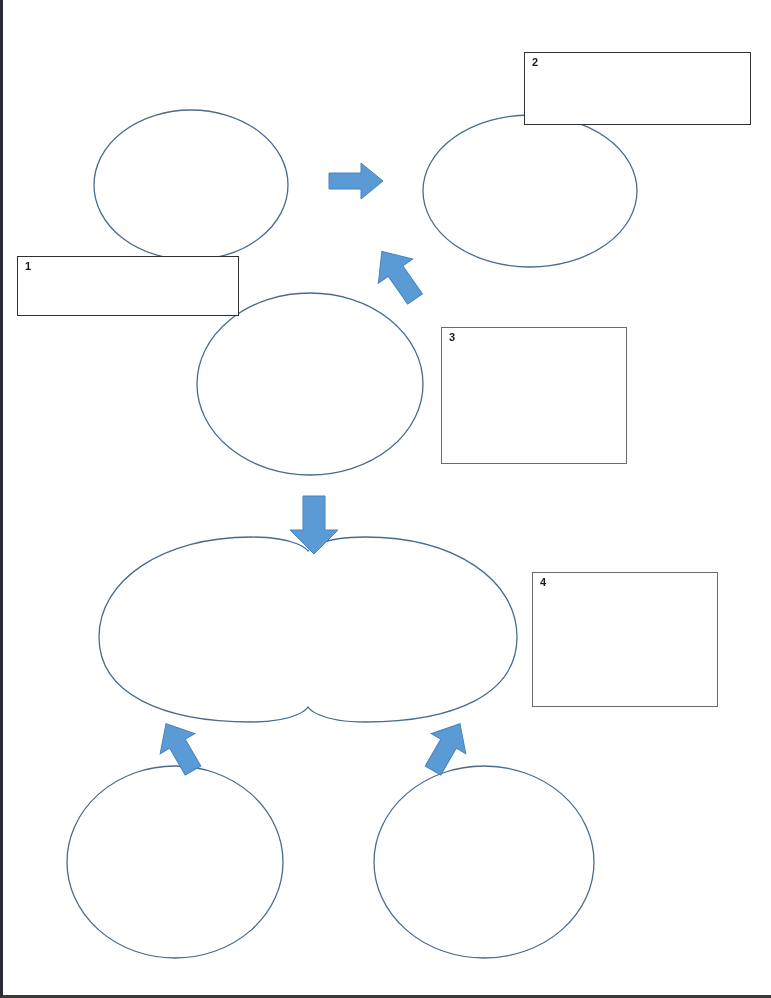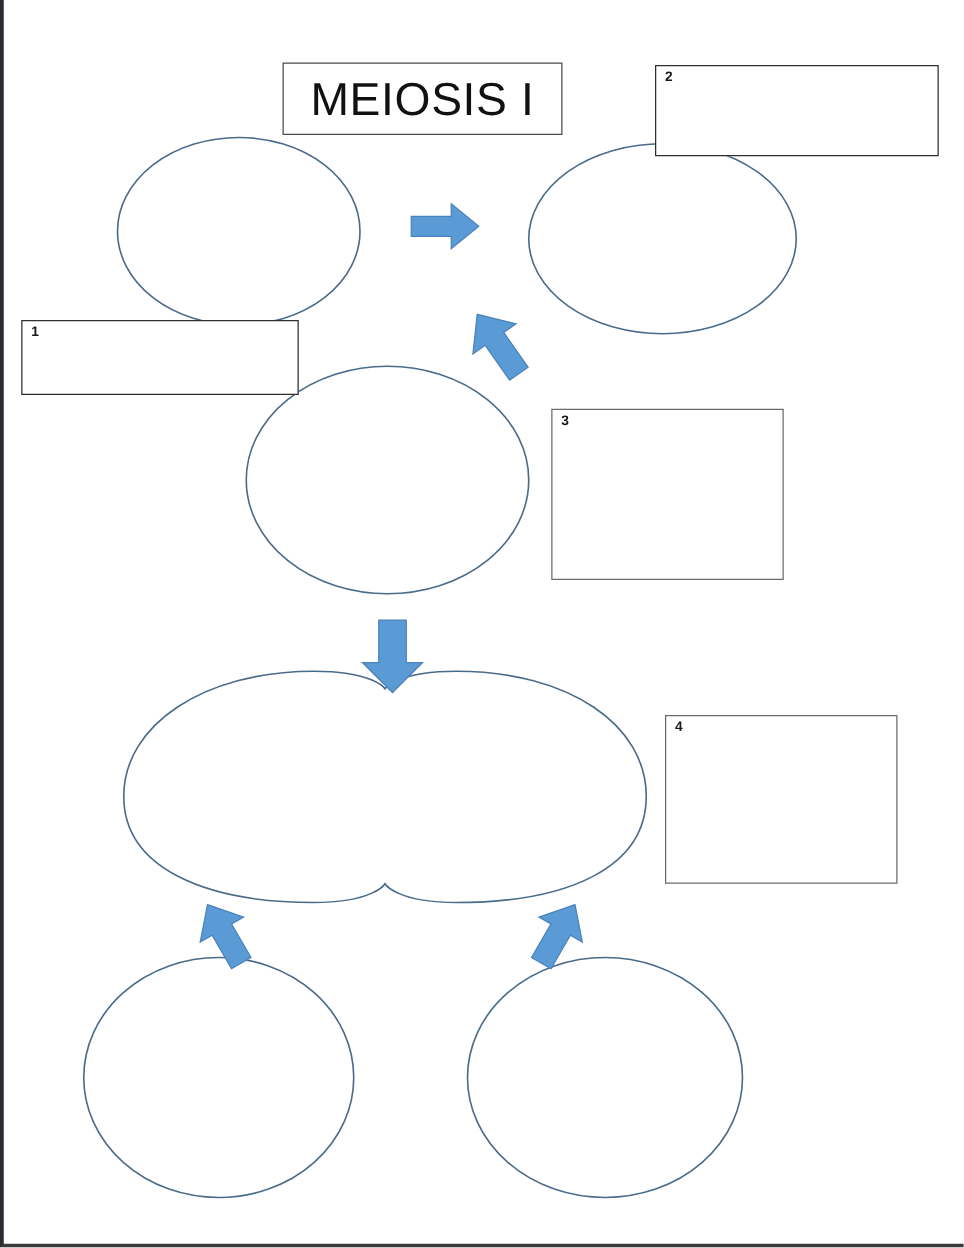--- a/index.html
+++ b/index.html
@@ -123,23 +123,20 @@
     <g transform="translate(177,748) rotate(150)">
       <path d="M -9,-26 L 9,-26 L 9,5 L 20,5 L 0,28 L -20,5 L -9,5 Z" fill="#5B9BD5" stroke="#4A82BB" stroke-width="1"></path>
     </g>
 
     <g transform="translate(443,748) rotate(-150)">
       <path d="M -9,-26 L 9,-26 L 9,5 L 20,5 L 0,28 L -20,5 L -9,5 Z" fill="#5B9BD5" stroke="#4A82BB" stroke-width="1"></path>
     </g>
 
   </svg>
 
-  <div id="title-box">
-    <span class="title-text">MEIOSIS I</span>
-  </div>
 
   <div class="answer-box" id="box-1">
     <span class="box-num">1</span>
     <span class="box-text"></span>
   </div>
 
   <div class="answer-box" id="box-2">
     <span class="box-num">2</span>
     <span class="box-text"></span>
   </div>

